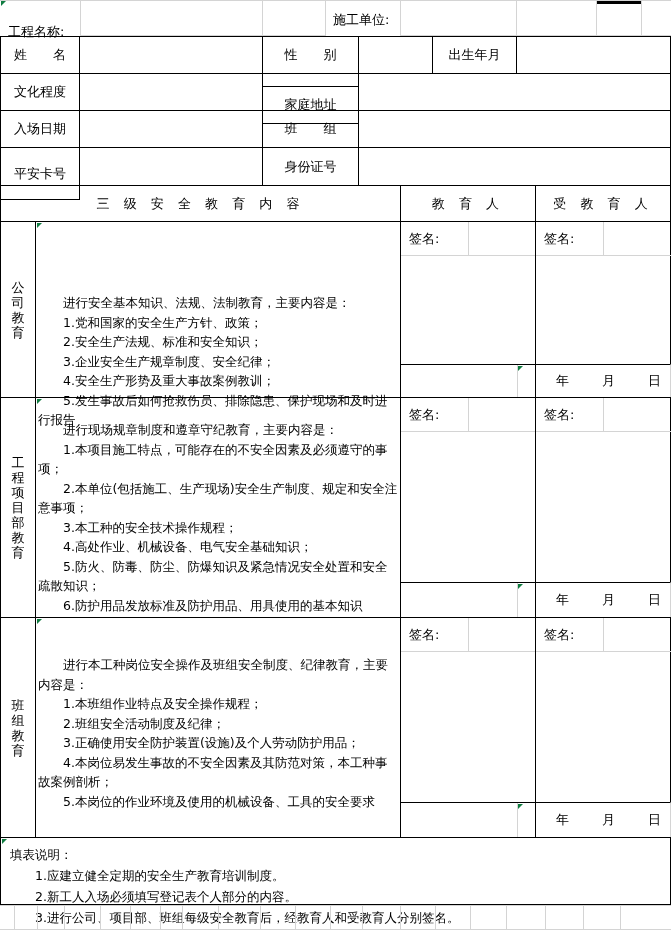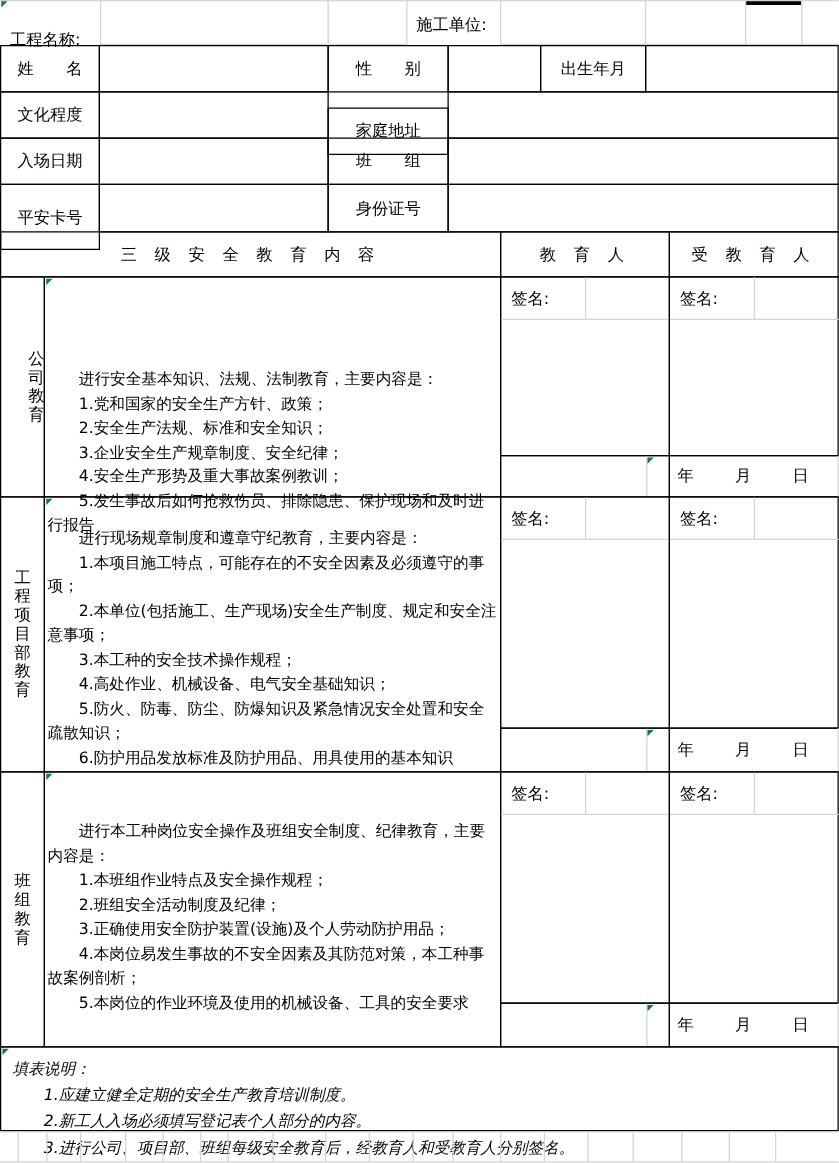--- a/index.html
+++ b/index.html
@@ -103,21 +103,20 @@
     line-height: 21px;
     color: #000;
     padding-left: 10px;
     padding-top: 5px;
     white-space: pre-wrap;
   }
 
   .date-lbl {
     font-size: 13px;
     letter-spacing: 10px;
-    padding-right: 14px;
     justify-content: flex-end;
   }
 </style>
 </head>
 <body>
 
 <div class="top-mark"></div>
 
 <div class="sheet-col-line" style="left:80px;  height:36px;"></div>
 <div class="sheet-col-line" style="left:262px; height:36px;"></div>
@@ -156,21 +155,21 @@
 <div class="cell bk lbl" style="left:0px; top:147px; width:80px; height:53px;">平安卡号</div>
 <div class="cell bk lbl" style="left:79px; top:147px; width:184px; height:39px;"></div>
 <div class="cell bk lbl" style="left:262px; top:147px; width:97px; height:39px;">身份证号</div>
 <div class="cell bk lbl" style="left:358px; top:147px; width:313px; height:39px;"></div>
 
 <div class="cell bk lbl spaced2" style="left:0px; top:185px; width:401px; height:37px;">三 级 安 全 教 育 内 容</div>
 <div class="cell bk lbl spaced2" style="left:400px; top:185px; width:136px; height:37px;">教 育 人</div>
 <div class="cell bk lbl spaced2" style="left:535px; top:185px; width:136px; height:37px;">受 教 育 人</div>
 
 <div class="cell bk" style="left:0px; top:221px; width:36px; height:177px;"></div>
-<div class="vert" style="left:0px; top:221px; width:36px; height:177px;justify-content:flex-end;">
+<div class="vert" style="left:0px; top:221px; width:36px; height:177px;">
   <span>公司教育</span>
 </div>
 
 <div class="cell bk" style="left:35px; top:221px; width:366px; height:177px;"></div>
 <div class="cmt" style="left:37px; top:223px;"></div>
 <div class="body-text" style="left:38px; top:249px; width:361px;margin-top:44px;">　　进行安全基本知识、法规、法制教育，主要内容是：
 　　1.党和国家的安全生产方针、政策；
 　　2.安全生产法规、标准和安全知识；
 　　3.企业安全生产规章制度、安全纪律；
 　　4.安全生产形势及重大事故案例教训；
@@ -242,21 +241,21 @@
 <div class="cell lt-b" style="left:604px; top:618px; width:67px; height:34px;"></div>
 
 <div class="cell bk" style="left:400px; top:802px; width:136px; height:36px;"></div>
 <div class="cell bk lt-r" style="left:535px; top:802px; width:136px; height:36px;"></div>
 <div class="cell date-lbl" style="left:535px; top:802px; width:136px; height:36px;">年　月　日</div>
 <div class="cell lt-r" style="left:517px; top:803px; width:1px; height:34px;"></div>
 <div class="cmt" style="left:518px; top:804px;"></div>
 
 <div class="cell bk" style="left:0px; top:837px; width:671px; height:68px;"></div>
 <div class="cmt" style="left:2px; top:839px;"></div>
-<div class="footer-text" style="left:0px; top:839px; width:671px;font-style:italic;">填表说明：
+<div class="footer-text" style="left:0px; top:839px; width:671px;">填表说明：
 　　1.应建立健全定期的安全生产教育培训制度。
 　　2.新工人入场必须填写登记表个人部分的内容。
 　　3.进行公司、项目部、班组每级安全教育后，经教育人和受教育人分别签名。</div>
 
 <div class="cell" style="left:0px; top:905px; width:671px; height:25px; border-top:1px solid #d4d4d4; border-bottom:1px solid #d4d4d4;"></div>
 <div class="cell lt-r" style="left:14px;  top:906px; width:1px; height:23px;"></div>
 <div class="cell lt-r" style="left:37px;  top:906px; width:1px; height:23px;"></div>
 <div class="cell lt-r" style="left:64px;  top:906px; width:1px; height:23px;"></div>
 <div class="cell lt-r" style="left:100px; top:906px; width:1px; height:23px;"></div>
 <div class="cell lt-r" style="left:130px; top:906px; width:1px; height:23px;"></div>

